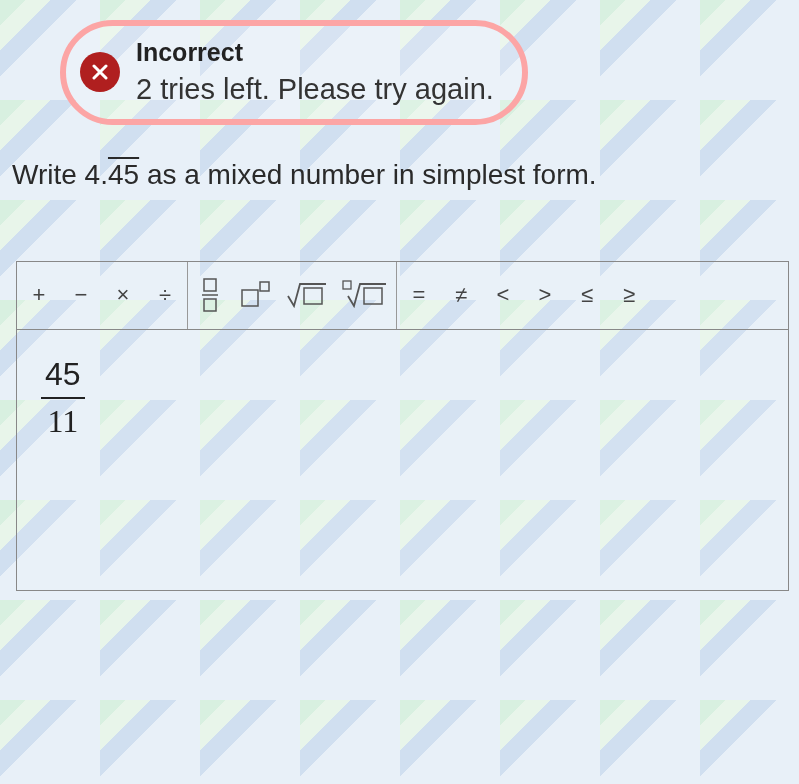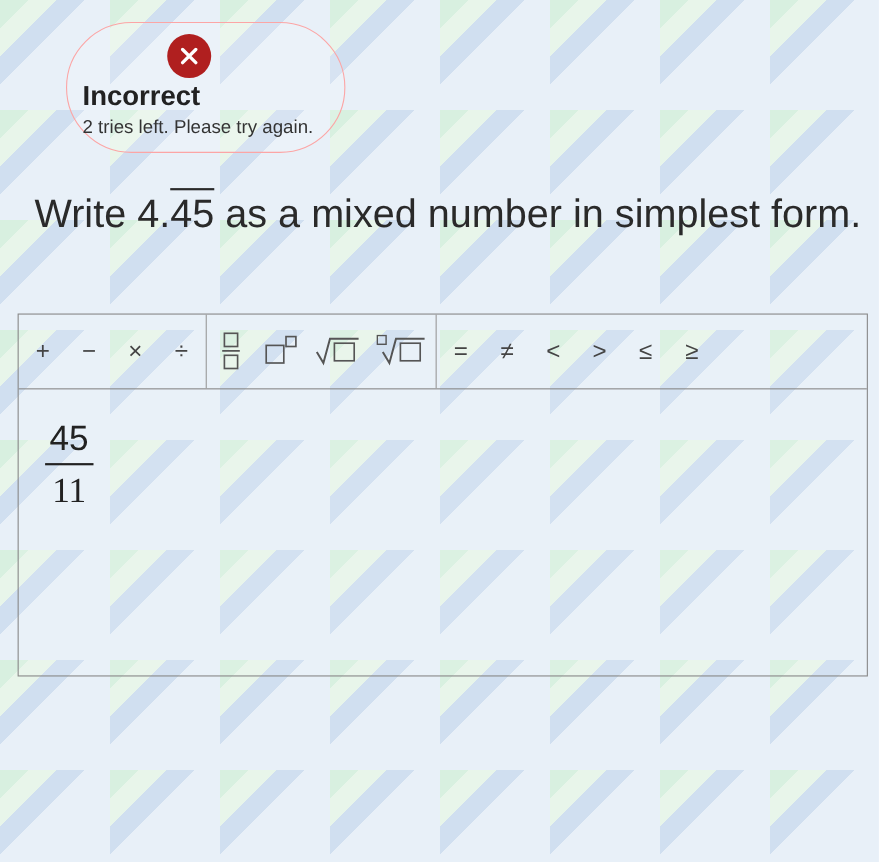--- a/index.html
+++ b/index.html
@@ -13,49 +13,47 @@
       #d0dff0 36px, #d0dff0 54px,
       #e8f0f8 54px, #e8f0f8 72px);
     background-size: 100px 100px;
     padding: 20px 10px 0 10px;
     color: #333;
     overflow: hidden;
   }
   .feedback-pill {
     display: inline-flex;
     align-items: center;
-    border: 1px solid #fca5a5;
+    border: 6px solid #fca5a5;
     border-radius: 999px;
     padding: 10px 28px 10px 14px;
     margin-left: 50px;
     margin-bottom: 34px;
     background: rgba(255,255,255,0.15);
-    flex-direction: column;
   }
   .x-badge {
     width: 40px;
     height: 40px;
     border-radius: 50%;
     background: #b01f1f;
     display: flex;
     align-items: center;
     justify-content: center;
     margin-right: 16px;
     flex-shrink: 0;
   }
   .x-badge svg { width: 16px; height: 16px; }
   .feedback-text { display: flex; flex-direction: column; line-height: 1.35; }
   .feedback-title { font-weight: 700; font-size: 25px; color: #222; }
-  .feedback-sub { font-size: 17px; color: #333; }
+  .feedback-sub { font-size: 29px; color: #333; }
   .question {
-    font-size: 36px;
+    font-size: 28px;
     color: #2a2a2a;
     margin: 0 0 70px 2px;
     padding-right: 6px;
-    text-align: right;
   }
   .overline {
     text-decoration: overline;
     text-decoration-thickness: 2px;
   }
   .editor {
     border: 1px solid #888;
     background: rgba(255,255,255,0.08);
     margin-left: 6px;
   }

